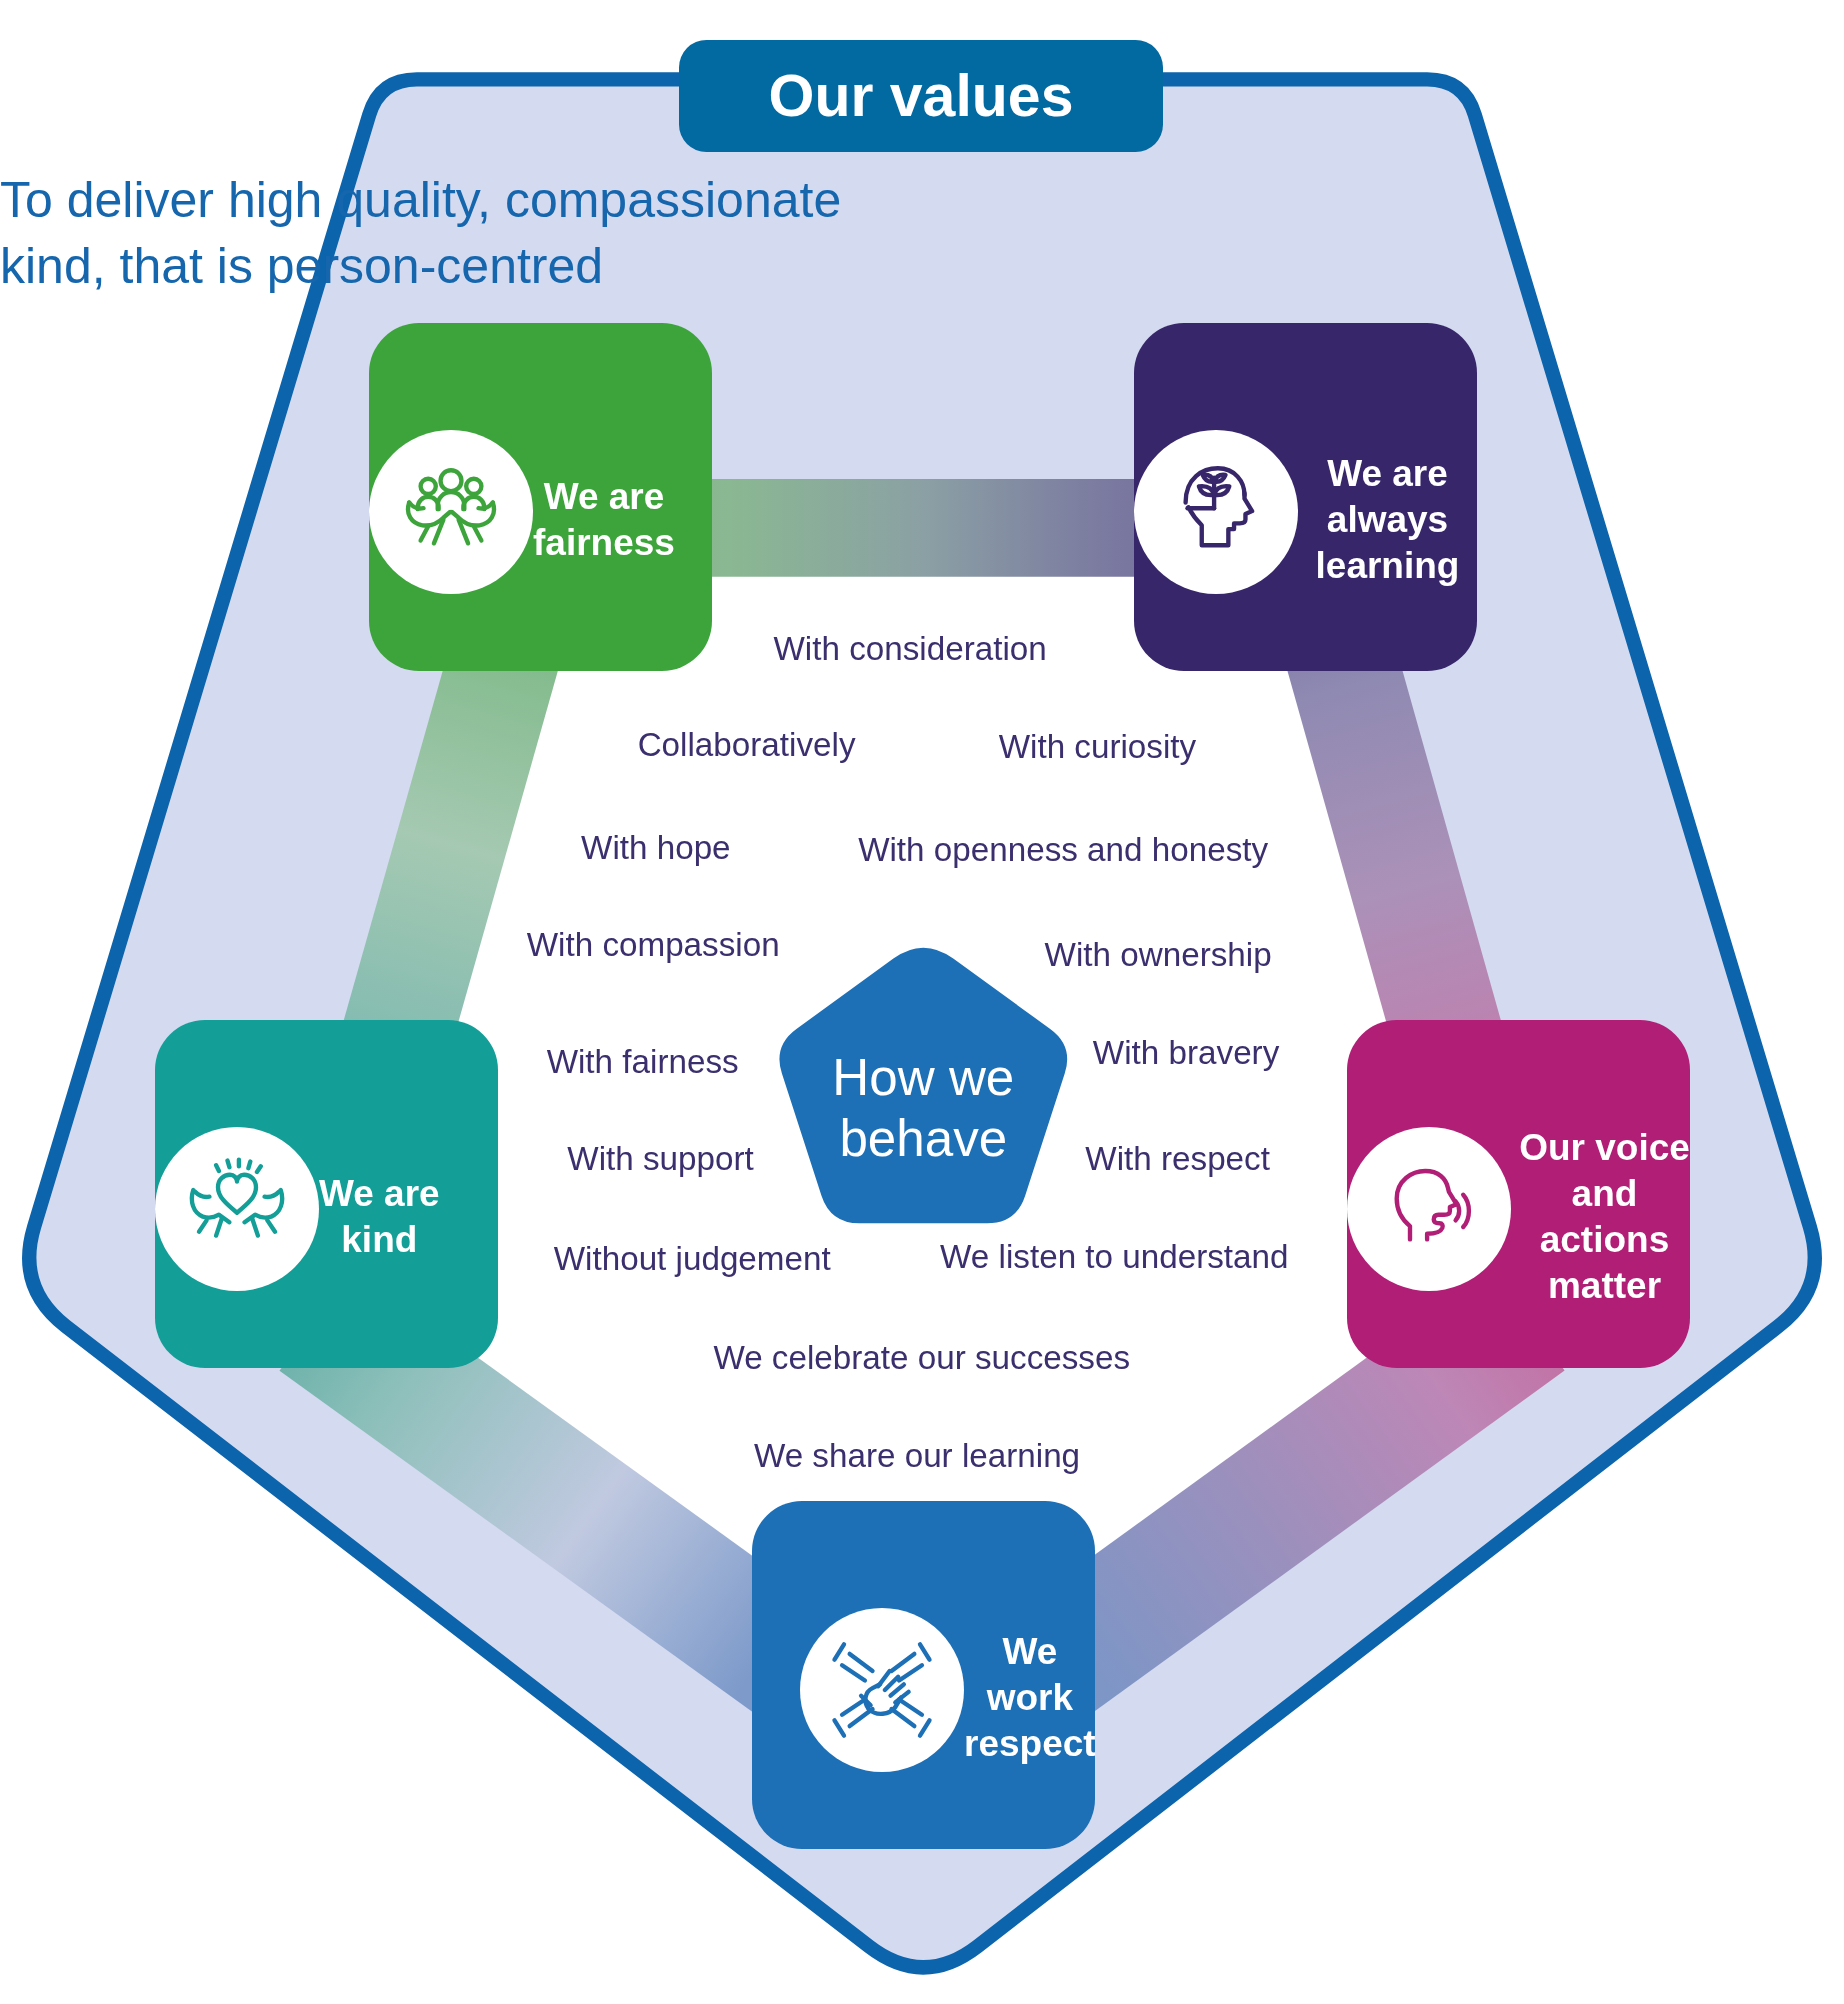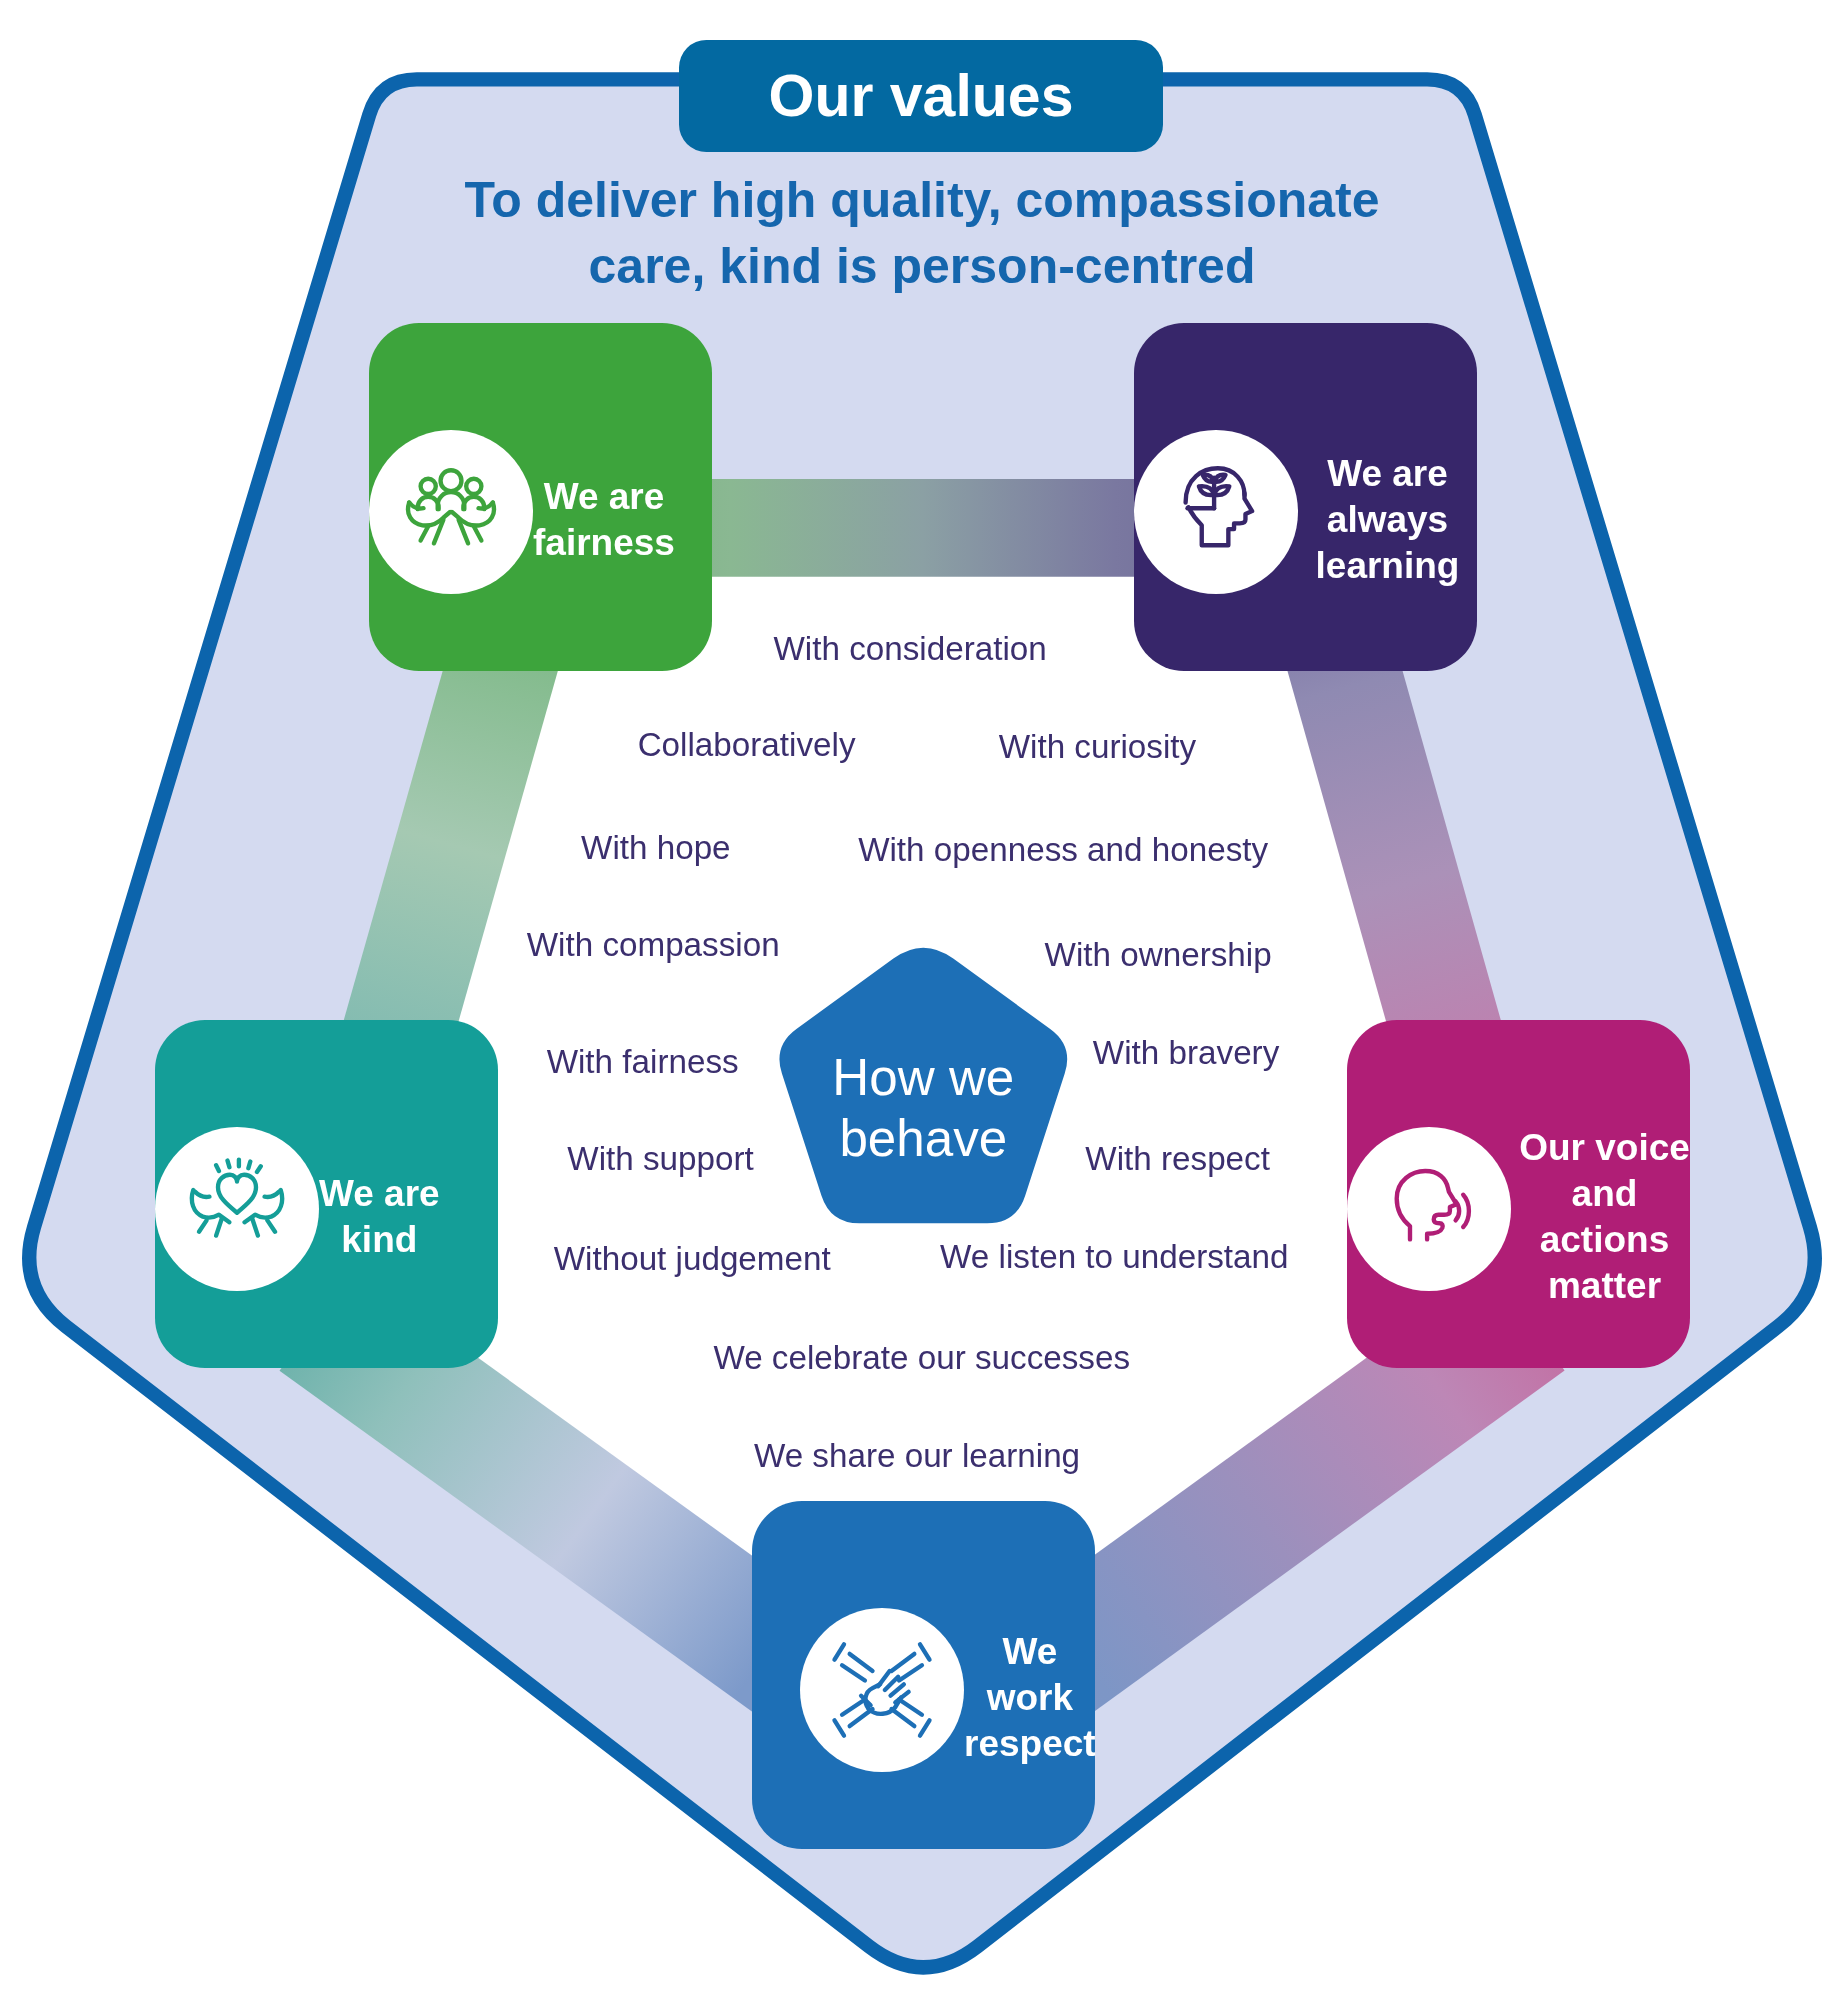--- a/index.html
+++ b/index.html
@@ -6,22 +6,22 @@
   body{width:1844px;height:2005px;position:relative;font-family:"Liberation Sans",sans-serif;}
   #diagram-svg{position:absolute;left:0;top:0;width:1844px;height:2005px;}
 
   .behaviour{font-size:63px;fill:#3b2f6e;font-weight:400;}
   .center-label{font-size:97px;fill:#ffffff;font-weight:400;}
 
   .title-box{position:absolute;left:679px;top:40px;width:484px;height:112px;
     background:#0369a1;border-radius:27.4px;display:flex;align-items:center;justify-content:center;}
   .title-box span{color:#ffffff;font-size:59px;font-weight:700;}
 
-  .subtitle{position:absolute;left:0;top:167px;width:1844px;text-align:center;
-    color:#1566ad;font-size:50px;font-weight:700;line-height:1.32;}
+  .subtitle{position:absolute;left:0;top:167px;width:1844px;
+    color:#1566ad;font-size:50px;font-weight:400;line-height:1.32;}
 
   .card{position:absolute;width:343px;height:348px;border-radius:50px;
     display:flex;flex-direction:row;align-items:center;padding-top:29.6px;box-sizing:border-box;}
   .card .icon-circle{width:164px;height:164px;border-radius:50%;background:#ffffff;
     display:flex;align-items:center;justify-content:center;flex:none;}
   .card .icon-circle svg{width:114px;height:114px;}
   .card .label{margin-top:16px;color:#ffffff;font-size:37px;font-weight:700;
     line-height:1.24;text-align:center;}
   .card-inclusive{left:369px;top:323px;background:#3da43c;}
   .card-learning{left:1134px;top:323px;background:#37266a;}
@@ -106,21 +106,21 @@
   <text class="behaviour" x="1747" y="2594" text-anchor="middle">We celebrate our successes</text>
   <text class="behaviour" x="1738" y="2780" text-anchor="middle">We share our learning</text>
 </svg>
 
 <div class="title-box">
   <span>Our values</span>
 </div>
 
 <div class="subtitle">
   <div>To deliver high quality, compassionate</div>
-  <div>care, kind is person-centred</div>
+  <div>kind, that is person-centred</div>
 </div>
 
 <div class="card card-inclusive">
   <div class="icon-circle">
     <svg viewBox="0 0 120 120">
       <g class="icon-stroke" stroke="#3da43c">
         <circle cx="60" cy="27" r="11"></circle>
         <path d="M46,57 v-4 a14,14 0 0 1 28,0 v4"></path>
         <circle cx="36" cy="33" r="8"></circle>
         <path d="M25,57 v-2 a11,11 0 0 1 22,0 v2"></path>

